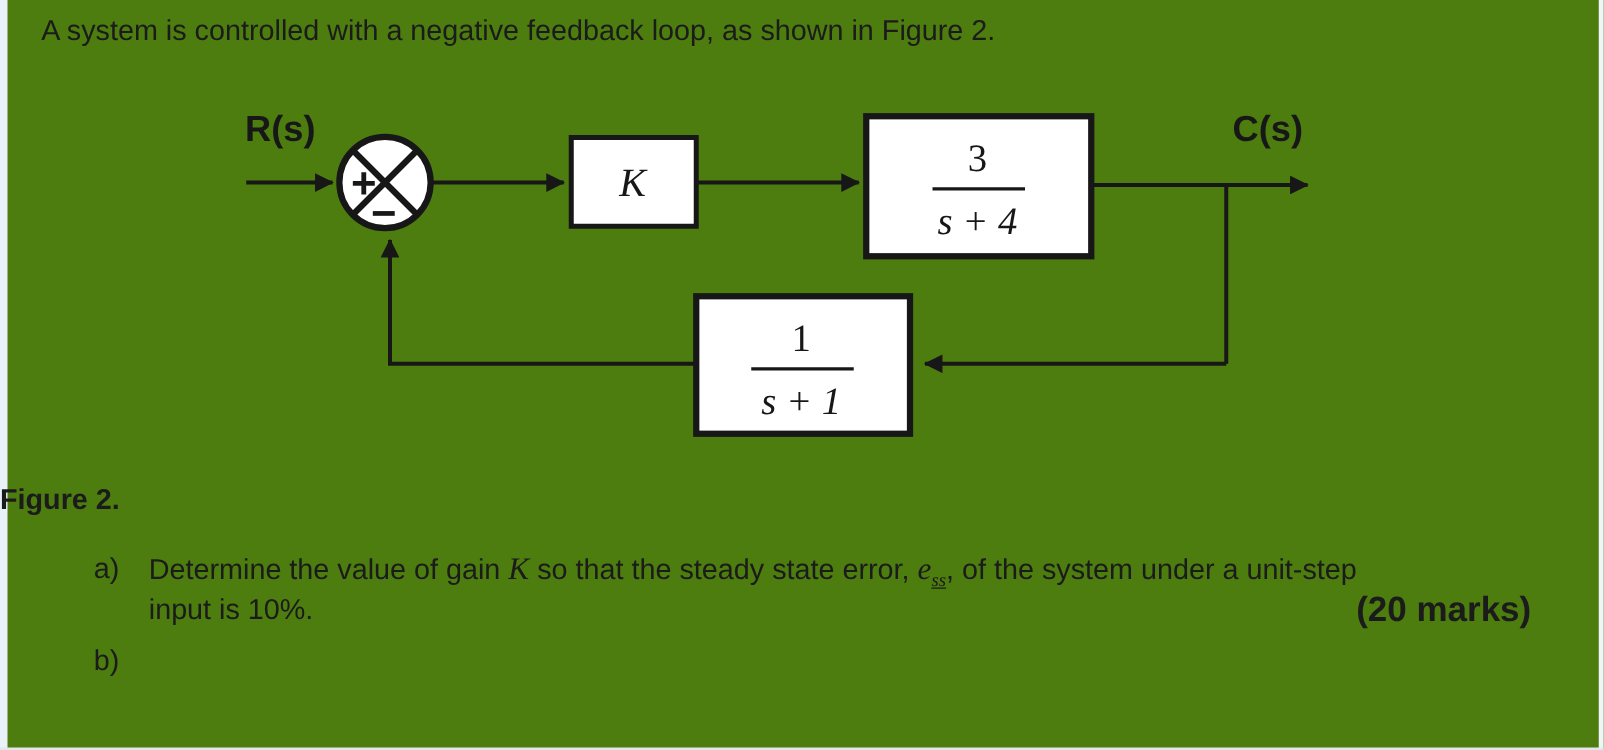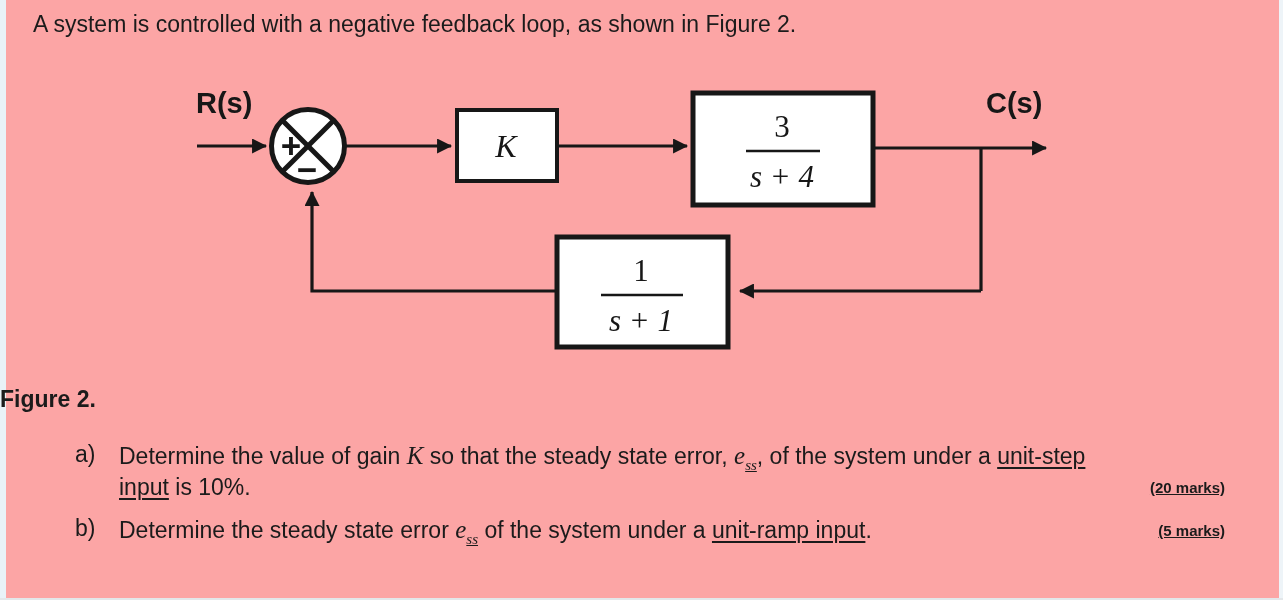--- a/index.html
+++ b/index.html
@@ -1,32 +1,32 @@
 <!DOCTYPE html>
 <html><head>
 <meta charset="utf-8">
 <style>
   html,body{margin:0;padding:0;background:#ffffff;}
   .page{
-    position:relative;width:1283px;height:600px;background:#fca5a5;
+    position:relative;width:1283px;height:600px;background:#4d7c0f;
     font-family:"Liberation Sans",sans-serif;color:#1b1b1b;overflow:hidden;
   }
   .edge-left{position:absolute;left:0;top:0;width:6px;height:600px;background:#e9f2f8;}
   .edge-right{position:absolute;right:0;top:0;width:4px;height:600px;background:#eef4f8;}
   .edge-bottom{position:absolute;left:0;bottom:0;width:1283px;height:2px;background:#e3e7ea;}
   .intro{position:absolute;left:33px;top:9px;font-size:23px;line-height:30px;}
   .diagram-wrap{position:absolute;left:0;top:60px;width:1041px;height:360px;}
   .caption{position:absolute;left:0;top:386px;width:1260px;text-align:left;
            font-weight:bold;font-size:23px;}
   .q-marker{position:absolute;font-size:23px;}
   .q-line{position:absolute;font-size:23px;line-height:29px;white-space:pre-wrap;}
   .q-row{position:absolute;display:flex;justify-content:space-between;align-items:flex-end;
          font-size:23px;line-height:29px;}
-  .marks{font-weight:bold;font-size:15px;white-space:nowrap;text-decoration:underline;}
-  .u{text-decoration:underline;text-decoration-thickness:1.8px;text-underline-offset:3px;}
+  .marks{font-weight:bold;font-size:28px;white-space:nowrap;}
+  .u{text-decoration-thickness:1.8px;text-underline-offset:3px;}
   .mi{font-family:"Liberation Serif",serif;font-style:italic;font-size:25px;}
   sub.msub{font-family:"Liberation Serif",serif;font-style:italic;font-size:15px;
            vertical-align:-6px;line-height:0;text-decoration:underline;}
   svg text{user-select:none;}
   .sv-sans-b{font-family:"Liberation Sans",sans-serif;font-weight:bold;}
   .sv-serif{font-family:"Liberation Serif",serif;}
   .sv-serif-i{font-family:"Liberation Serif",serif;font-style:italic;}
 </style>
 </head>
 <body>
@@ -90,17 +90,13 @@
   <div class="caption">Figure 2.</div>
 
   <span class="q-marker" style="left:75px;top:441px;">a)</span>
   <div class="q-line" style="left:119px;top:441px;width:1110px;"><span>Determine the value of gain </span><span class="mi">K</span><span> so that the steady state error, </span><span class="mi">e</span><sub class="msub">ss</sub><span>, of the system under a </span><span class="u">unit-step</span></div>
   <div class="q-row" style="left:119px;top:473px;width:1106px;">
     <span><span class="u">input</span><span> is 10%.</span></span>
     <span class="marks">(20 marks)</span>
   </div>
 
   <span class="q-marker" style="left:75px;top:515px;">b)</span>
-  <div class="q-row" style="left:119px;top:515px;width:1106px;">
-    <span><span>Determine the steady state error </span><span class="mi">e</span><sub class="msub">ss</sub><span> of the system under a </span><span class="u">unit-ramp input</span><span>.</span></span>
-    <span class="marks">(5 marks)</span>
-  </div>
 </div>
 
 </body></html>

